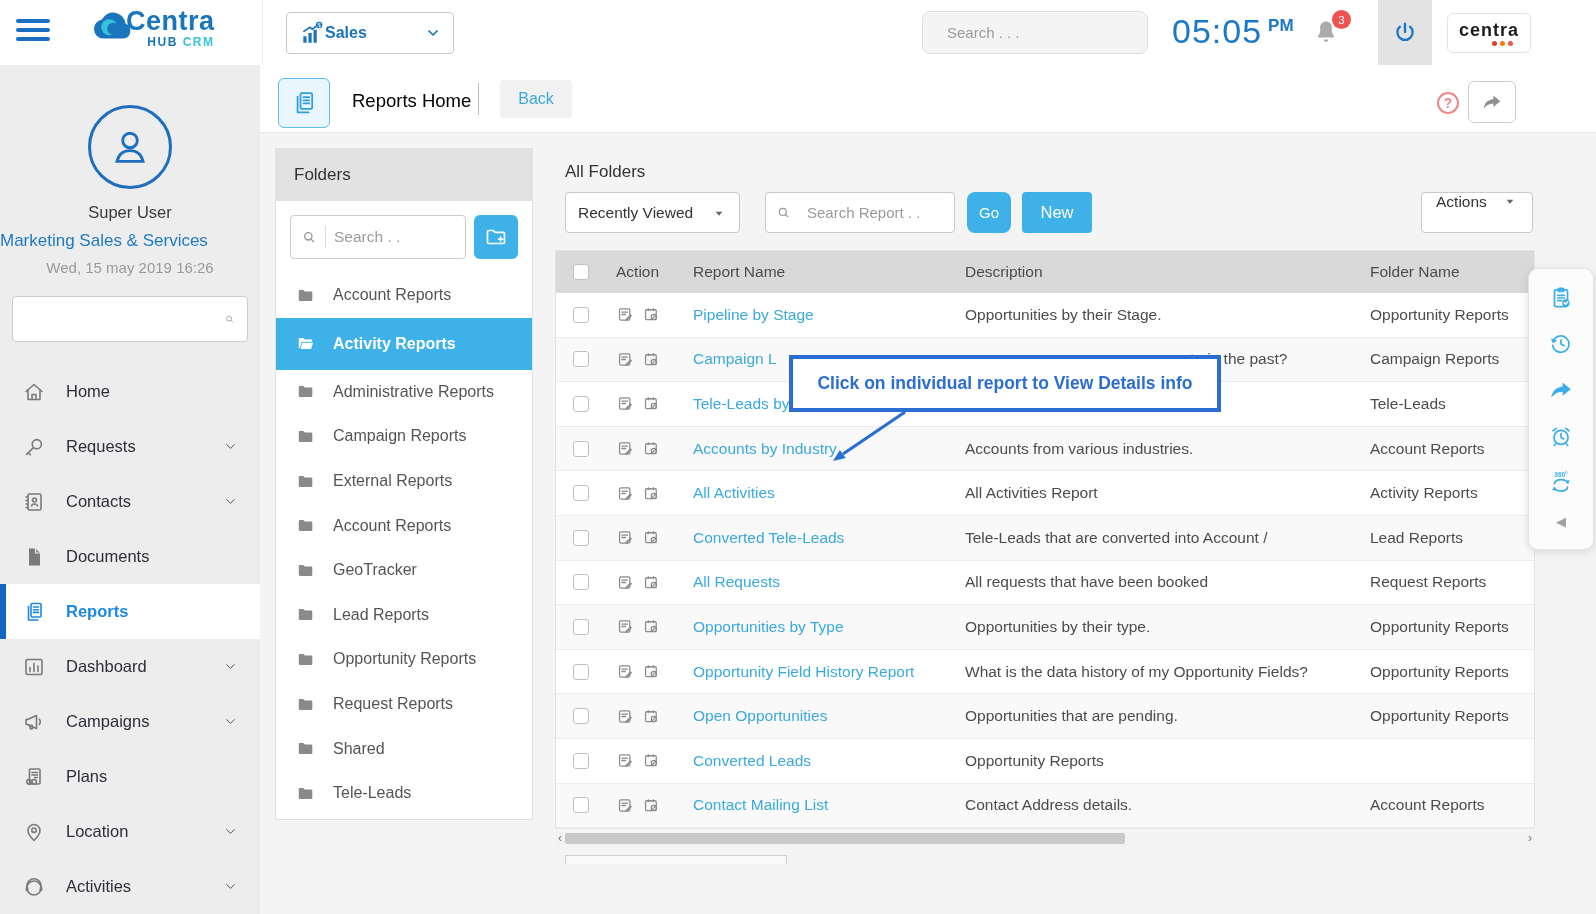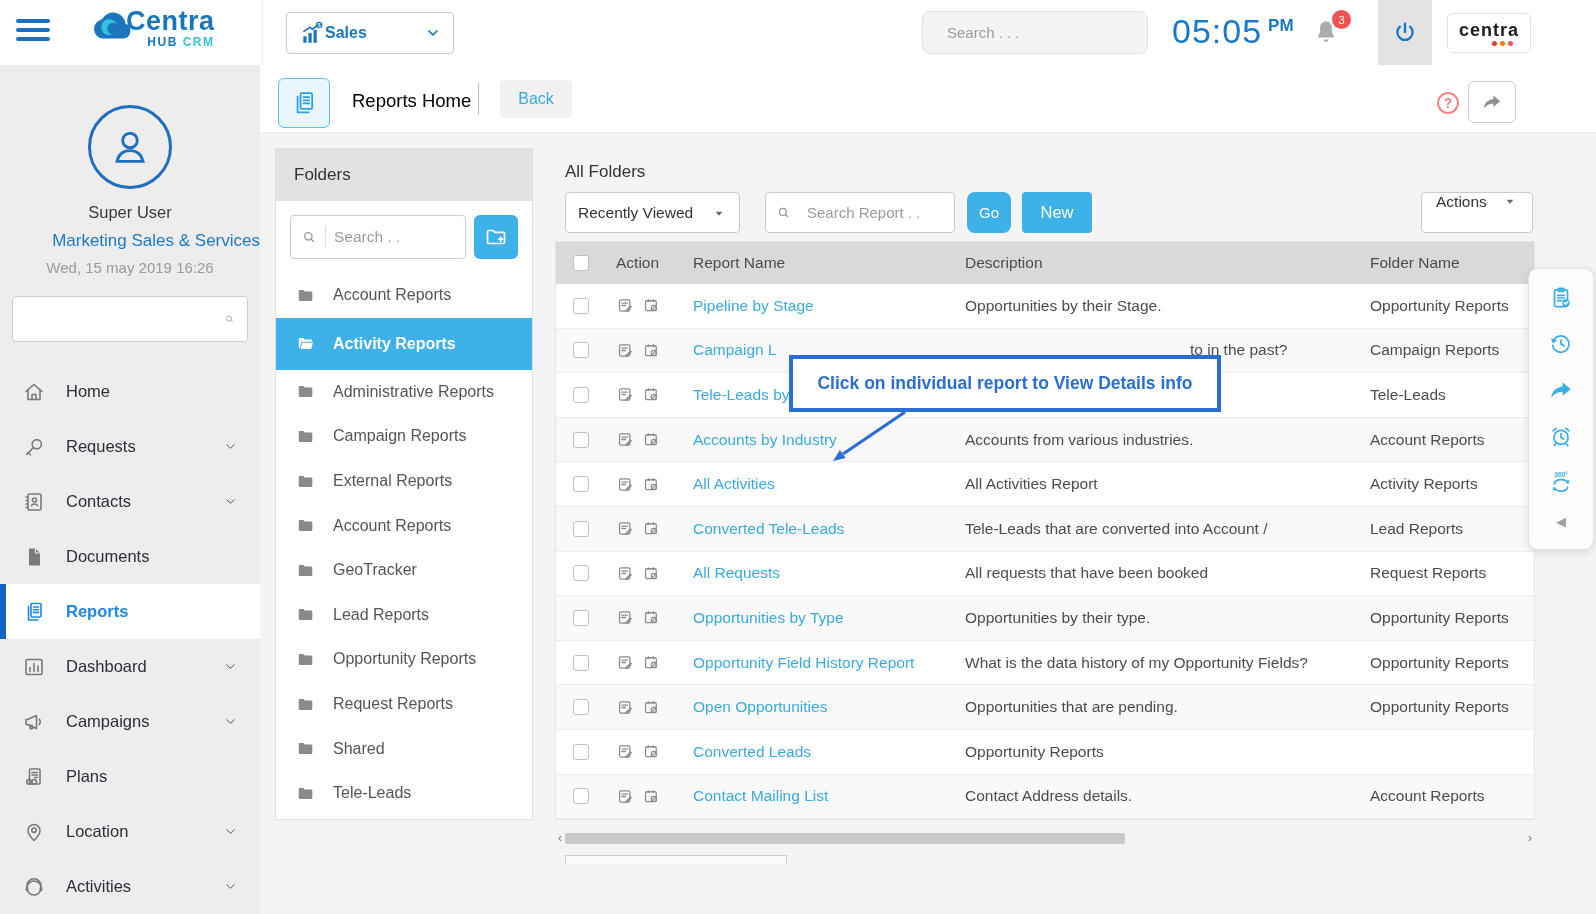--- a/index.html
+++ b/index.html
@@ -39,21 +39,21 @@
   #minibrand{position:absolute;left:1447px;top:13px;width:84px;height:40px;background:#fff;border:1px solid #e2e2e2;border-radius:6px;display:flex;flex-direction:column;align-items:center;justify-content:center}
   #minibrand .mtxt{font-size:18px;font-weight:600;color:#1c1c1c;letter-spacing:1px;line-height:1}
   #minibrand .dots{display:flex;gap:3px;margin:2px 0 0 26px}
   #minibrand .dots i{width:5px;height:5px;border-radius:50%}
 
   
   #sidebar{position:absolute;left:0;top:65px;width:260px;height:849px;background:#ededed;z-index:5}
   #avatar{width:84px;height:84px;border:3px solid #1e6fc0;border-radius:50%;margin:40px auto 0;display:flex;align-items:center;justify-content:center;cursor:pointer}
   #avatar .aicon{width:46px;height:46px;color:#1e6fc0}
   #user-name{text-align:center;margin-top:14px;font-size:16.5px;color:#3a3a3a}
-  #user-role{text-align:right;margin-top:9px;font-size:17px;color:#1f7ac4}
+  #user-role{text-align:left;margin-top:9px;font-size:17px;color:#1f7ac4}
   #user-datetime{text-align:center;margin-top:8px;font-size:15px;color:#9a9a9a}
   #side-search{width:236px;height:46px;margin:20px auto 0;background:#fff;border:1px solid #ccc;border-radius:4px;display:flex;align-items:center;padding:0 12px}
   #side-search input{flex:1;border:none;outline:none;font-size:15px;background:transparent;font-family:inherit}
   #side-search .sicon{width:20px;height:20px;color:#9a9a9a}
   #nav{margin-top:22px}
   .nav-item{height:55px;display:flex;align-items:center;padding-left:22px;gap:20px;font-size:16.5px;color:#2e2e3a;cursor:pointer}
   .nav-item .nav-icon{width:24px;height:24px;color:#7a7a7a}
   .nav-item .chevron{width:15px;height:15px;color:#555;margin-left:auto;margin-right:22px}
   .nav-item.active{background:#fff;border-left:6px solid #1565c0;padding-left:16px;color:#1e88e5;font-weight:bold}
   .nav-item.active .nav-icon{color:#1e88e5}
@@ -94,21 +94,21 @@
   #filter-select{position:absolute;left:10px;top:44px;width:175px;height:41px;background:#fff;border:1px solid #c9c9c9;border-radius:4px;display:flex;align-items:center;padding:0 12px;font-size:15.5px;color:#333;cursor:pointer}
   #filter-select .caret,#actions-btn .caret{width:16px;height:16px;color:#666;margin-left:auto}
   #report-search{position:absolute;left:210px;top:44px;width:190px;height:41px;background:#fff;border:1px solid #c9c9c9;border-radius:4px;display:flex;align-items:center;padding:0 10px;gap:16px}
   #report-search .sicon{width:15px;height:15px;color:#9a9a9a}
   #report-search input{flex:1;min-width:0;border:none;outline:none;font-size:15px;font-family:inherit}
   #report-search input::placeholder{color:#9a9a9a}
   #go-btn{position:absolute;left:412px;top:44px;width:44px;height:41px;background:#3eb1e9;border-radius:8px;color:#fff;font-size:15px;display:flex;align-items:center;justify-content:center;cursor:pointer}
   #new-btn{position:absolute;left:467px;top:44px;width:70px;height:41px;background:#3eb1e9;border-radius:4px;color:#fff;font-size:16.5px;display:flex;align-items:center;justify-content:center;cursor:pointer}
   #actions-btn{position:absolute;left:866px;top:44px;width:112px;height:41px;background:#fff;border:1px solid #c9c9c9;border-radius:4px;display:flex;padding:0 14px;font-size:15.5px;color:#333;cursor:pointer}
 
-  #table{position:absolute;left:0;top:93px;width:980px;background:#fff;border:1px solid #e4e4e4}
+  #table{position:absolute;left:0;top:102px;width:980px;background:#fff;border:1px solid #e4e4e4}
   .thead{height:42px;background:#d9d9d9;display:flex;align-items:center;font-size:15.5px;color:#4c4c4c}
   .trow{height:44.6px;display:flex;align-items:center;border-bottom:1px solid #ececec;background:#fff}
   .trow.alt{background:#f9f9f9}
   .td,.th{flex:none;display:flex;align-items:center;overflow:hidden;white-space:nowrap}
   .c-check{width:50px;justify-content:center}
   .c-action{width:75px;padding-left:10px;gap:7px}
   .c-name{width:270px;padding-left:12px}
   .c-desc{width:405px;padding-left:14px}
   .c-folder{width:180px;padding-left:14px}
   .checkbox{width:16px;height:16px;background:#fff;border:1px solid #c0c0c0;border-radius:3px;cursor:pointer}

